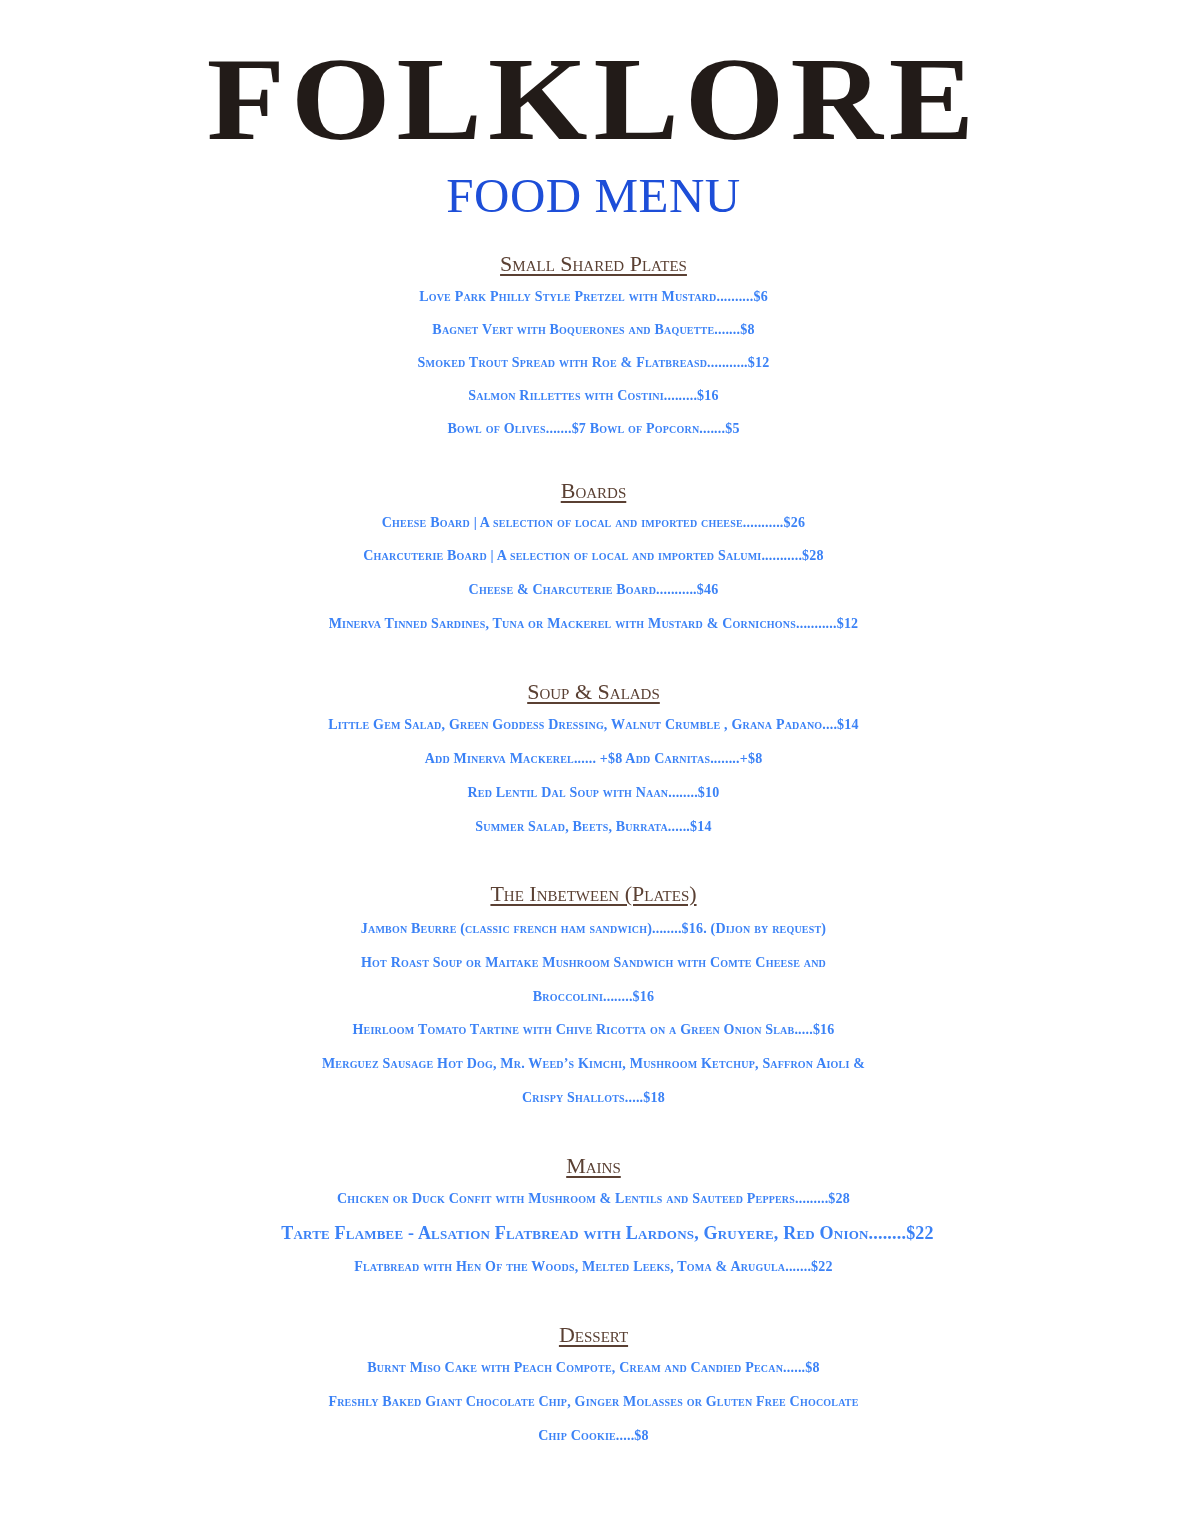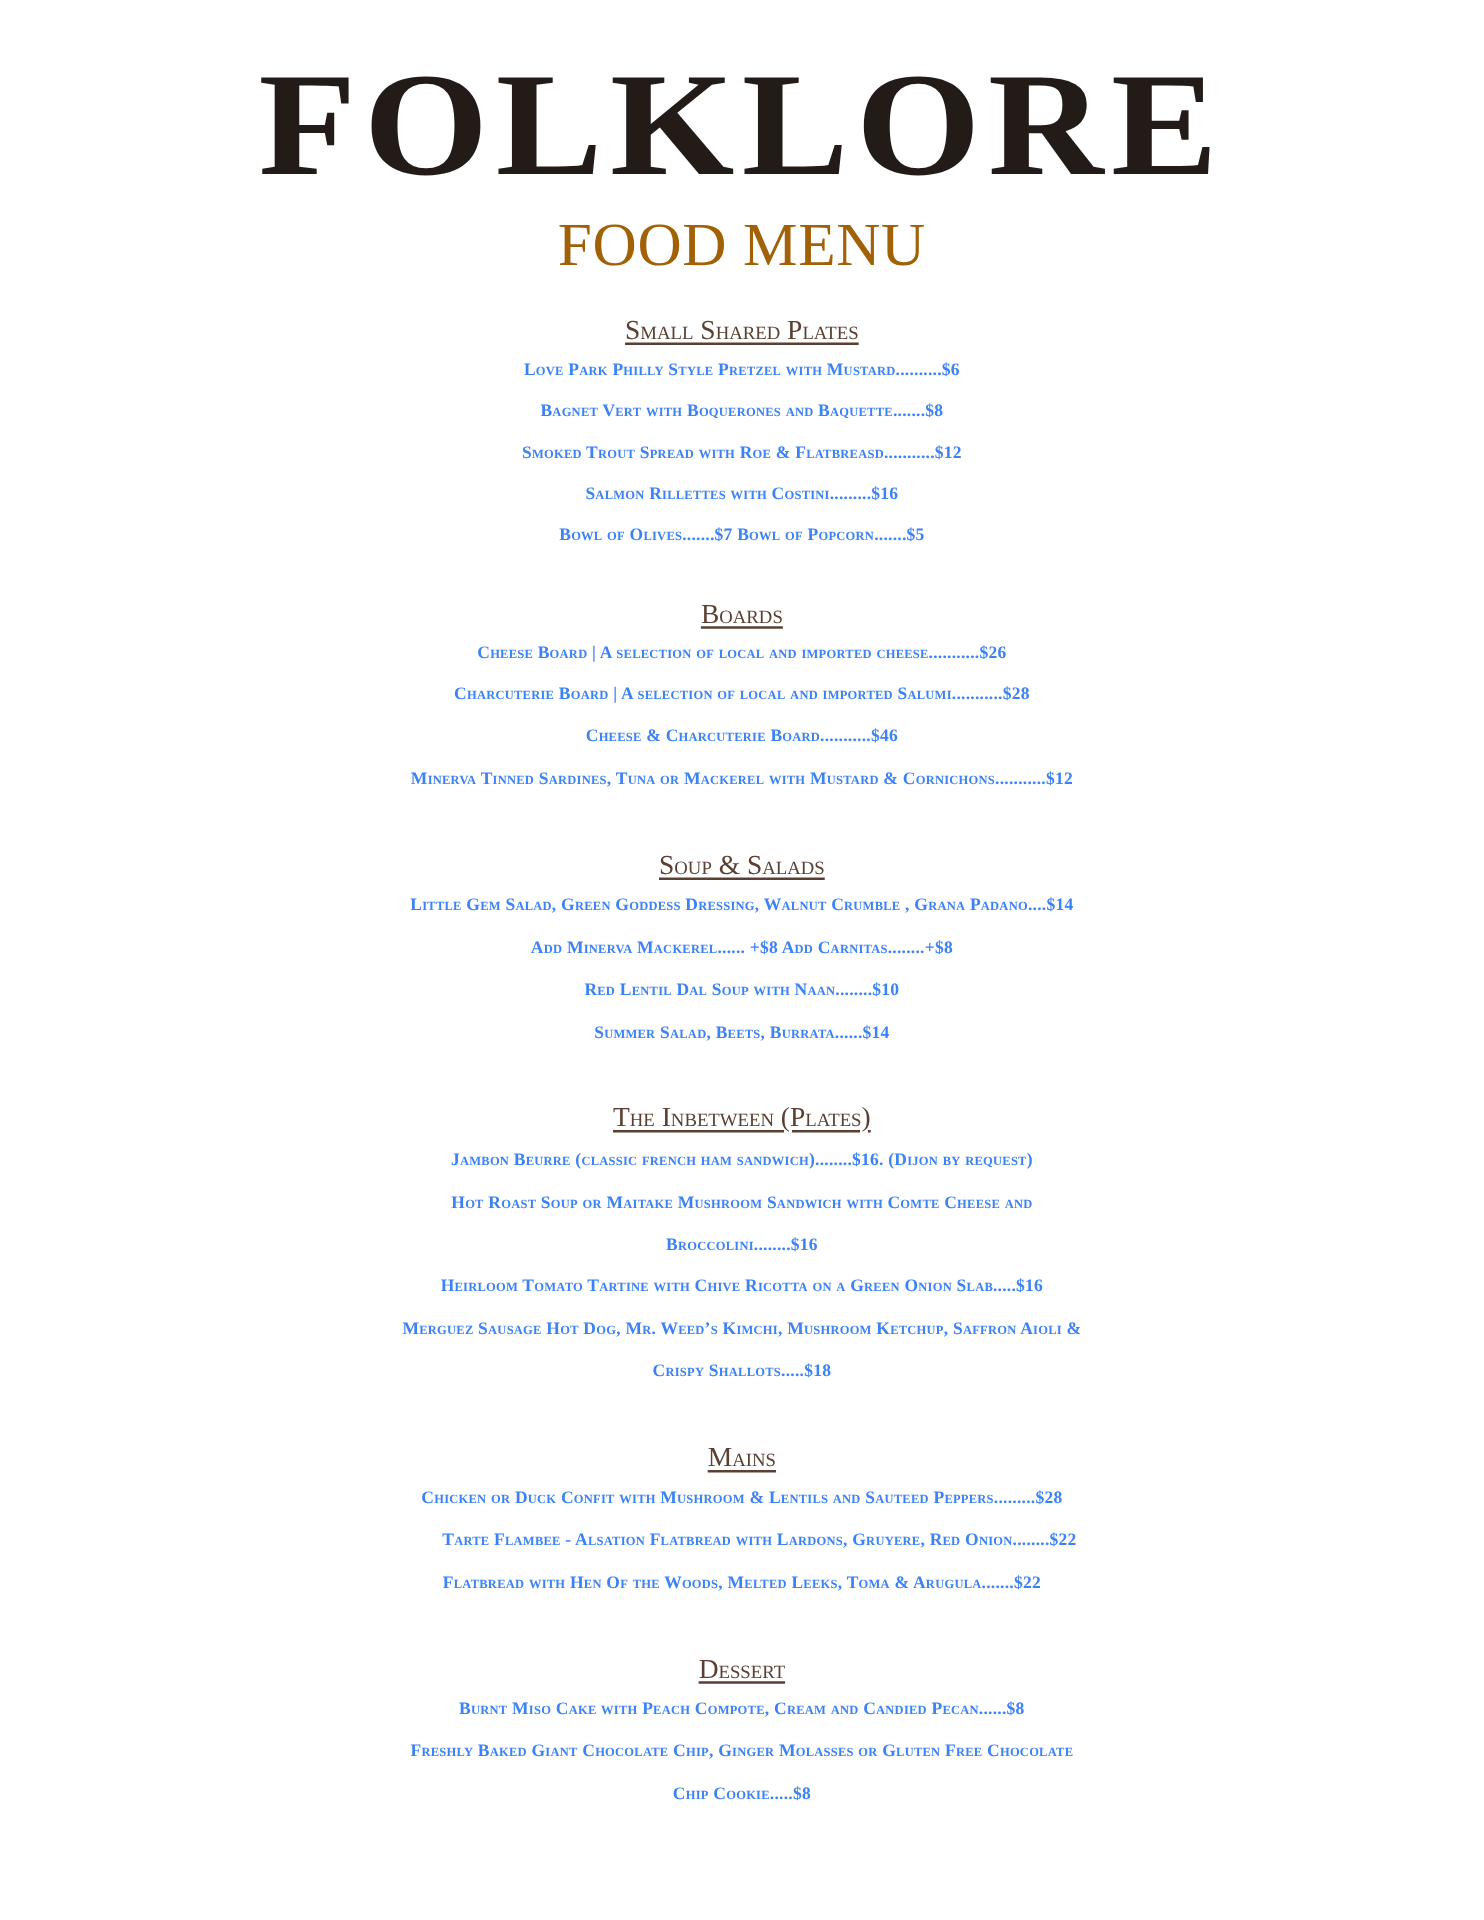--- a/index.html
+++ b/index.html
@@ -35,21 +35,21 @@
       transform: scaleY(0.92);
       transform-origin: top center;
     }
     .subtitle {
       position: absolute;
       left: 0; right: 0;
       top: 168px;
       text-align: center;
       font-size: 49px;
       line-height: 56px;
-      color: #a16207;
+      color: #1d4ed8;
       letter-spacing: 0.5px;
     }
     .menu {
       position: absolute;
       left: 0; right: 0;
       top: 0;
     }
     .section-heading {
       position: absolute;
       left: 0; right: 0;
@@ -109,21 +109,21 @@
     <div class="section-heading" style="top:880px"><span>The Inbetween (Plates)</span></div>
     <div class="item" style="top: 914px; font-size: 14px;">Jambon Beurre (classic french ham sandwich)........$16. (Dijon by request)</div>
     <div class="item" style="top: 948px; font-size: 14px;">Hot Roast Soup or Maitake Mushroom Sandwich with Comte Cheese and</div>
     <div class="item" style="top: 982px; font-size: 14px;">Broccolini........$16</div>
     <div class="item" style="top: 1015px; font-size: 14px;">Heirloom Tomato Tartine with Chive Ricotta on a Green Onion Slab.....$16</div>
     <div class="item" style="top: 1049px; font-size: 14px;">Merguez Sausage Hot Dog, Mr. Weed’s Kimchi, Mushroom Ketchup, Saffron Aioli &amp;</div>
     <div class="item" style="top: 1083px; font-size: 14px;">Crispy Shallots.....$18</div>
 
     <div class="section-heading" style="top:1152px"><span>Mains</span></div>
     <div class="item" style="top: 1184px; font-size: 14px;">Chicken or Duck Confit with Mushroom &amp; Lentils and Sauteed Peppers.........$28</div>
-    <div class="item" style="top: 1218px; font-size: 14px; padding-left: 28px;">Tarte Flambee - Alsation Flatbread with Lardons, Gruyere, Red Onion........$22</div>
+    <div class="item" style="top: 1218px; font-size: 18px; padding-left: 28px;">Tarte Flambee - Alsation Flatbread with Lardons, Gruyere, Red Onion........$22</div>
     <div class="item" style="top: 1252px; font-size: 14px;">Flatbread with Hen Of the Woods, Melted Leeks, Toma &amp; Arugula.......$22</div>
 
     <div class="section-heading" style="top:1321px"><span>Dessert</span></div>
     <div class="item" style="top: 1353px; font-size: 14px;">Burnt Miso Cake with Peach Compote, Cream and Candied Pecan......$8</div>
     <div class="item" style="top: 1387px; font-size: 14px;">Freshly Baked Giant Chocolate Chip, Ginger Molasses or Gluten Free Chocolate</div>
     <div class="item" style="top: 1421px; font-size: 14px;">Chip Cookie.....$8</div>
 
   </div>
 </div>
 

